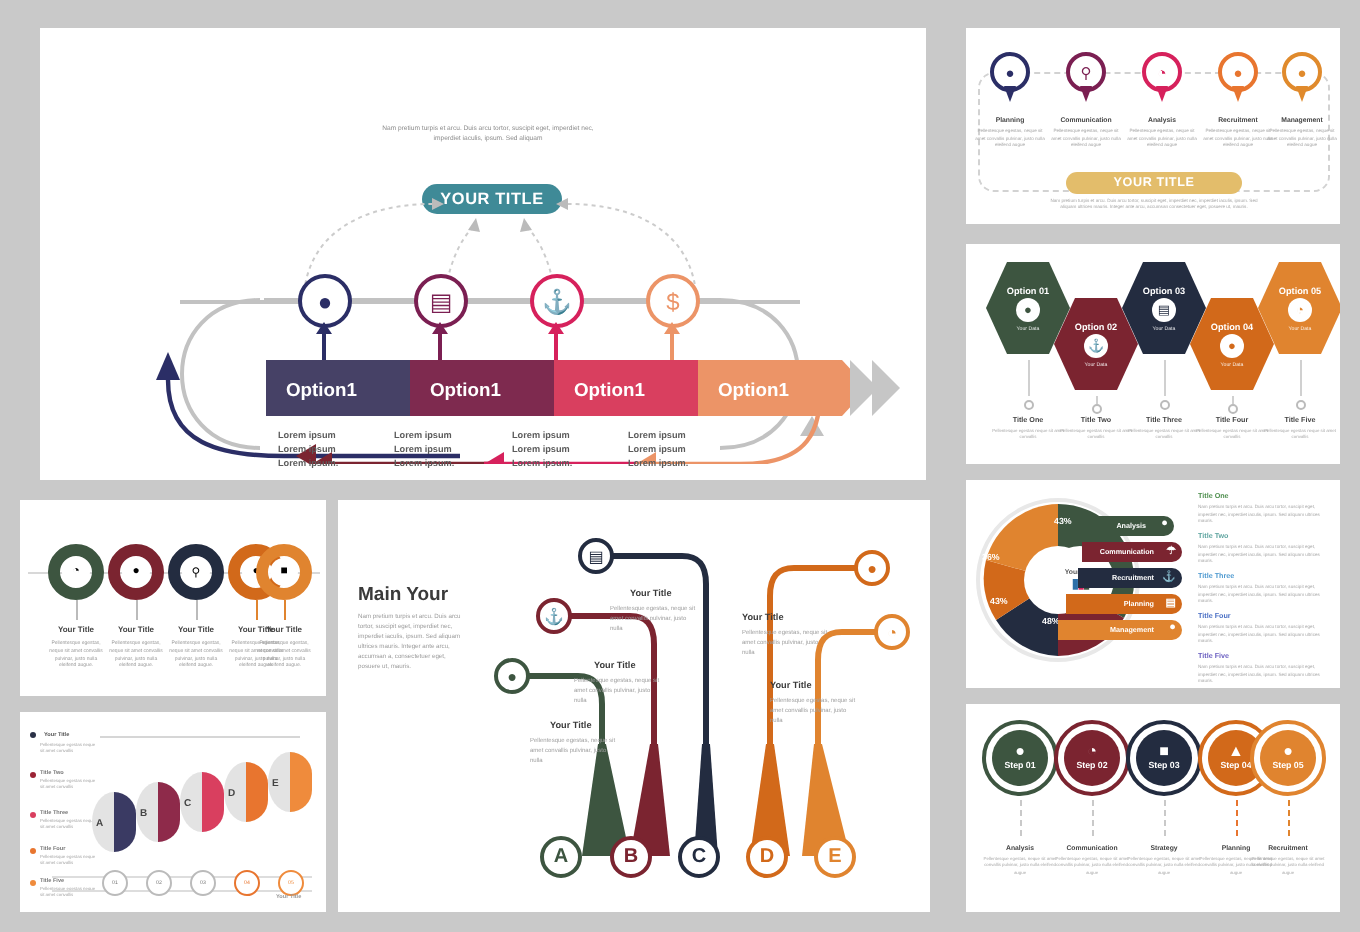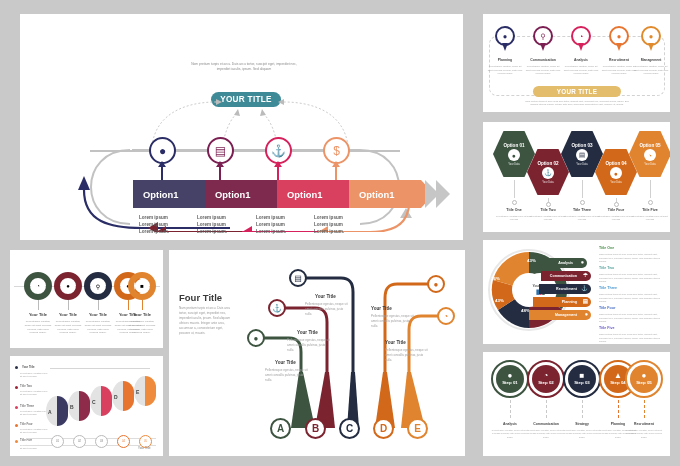--- a/index.html
+++ b/index.html
@@ -293,21 +293,21 @@
   <div class="abc-rail"></div>
   <div class="abc-node" style="left:41px;top:79px;">01</div>
   <div class="abc-node" style="left:63px;top:79px;">02</div>
   <div class="abc-node" style="left:85px;top:79px;">03</div>
   <div class="abc-node" style="left:107px;top:79px;border-color:#e8752f;color:#e8752f;">04</div>
   <div class="abc-node" style="left:129px;top:79px;border-color:#ef8b3c;color:#ef8b3c;">05</div>
   <div class="abc-ttl" style="left:128px;top:90px;color:#999;">Your Title</div>
 </div>
 
 <div class="panel" id="p-tree">
-  <div class="tree-main-title">Four Title</div>
+  <div class="tree-main-title">Main Your</div>
   <div class="tree-main-body">Nam pretium turpis et arcu. Duis arcu tortor, suscipit eget, imperdiet nec, imperdiet iaculis, ipsum. Sed aliquam ultrices mauris. Integer ante arcu, accumsan a, consectetuer eget, posuere ut, mauris.</div>
 
   <svg style="position:absolute;left:60px;top:10px;width:236px;height:196px;" viewBox="0 0 236 196">
     <path d="M26,78 L60,78 C68,78 72,82 72,92 L72,112" fill="none" stroke="#3d5540" stroke-width="3"></path>
     <path d="M48,48 L86,48 C94,48 98,52 98,62 L98,112" fill="none" stroke="#7b2430" stroke-width="3"></path>
     <path d="M70,18 L112,18 C120,18 124,22 124,32 L124,112" fill="none" stroke="#232c40" stroke-width="3"></path>
     <path d="M210,24 L168,24 C160,24 156,28 156,38 L156,112" fill="none" stroke="#d2691a" stroke-width="3"></path>
     <path d="M220,56 L192,56 C184,56 180,60 180,70 L180,112" fill="none" stroke="#e0842f" stroke-width="3"></path>
     <path d="M70,112 L74,112 L86,168 L62,168 Z" fill="#3d5540"></path>
     <path d="M96,112 L100,112 L106,168 L86,168 Z" fill="#7b2430"></path>

